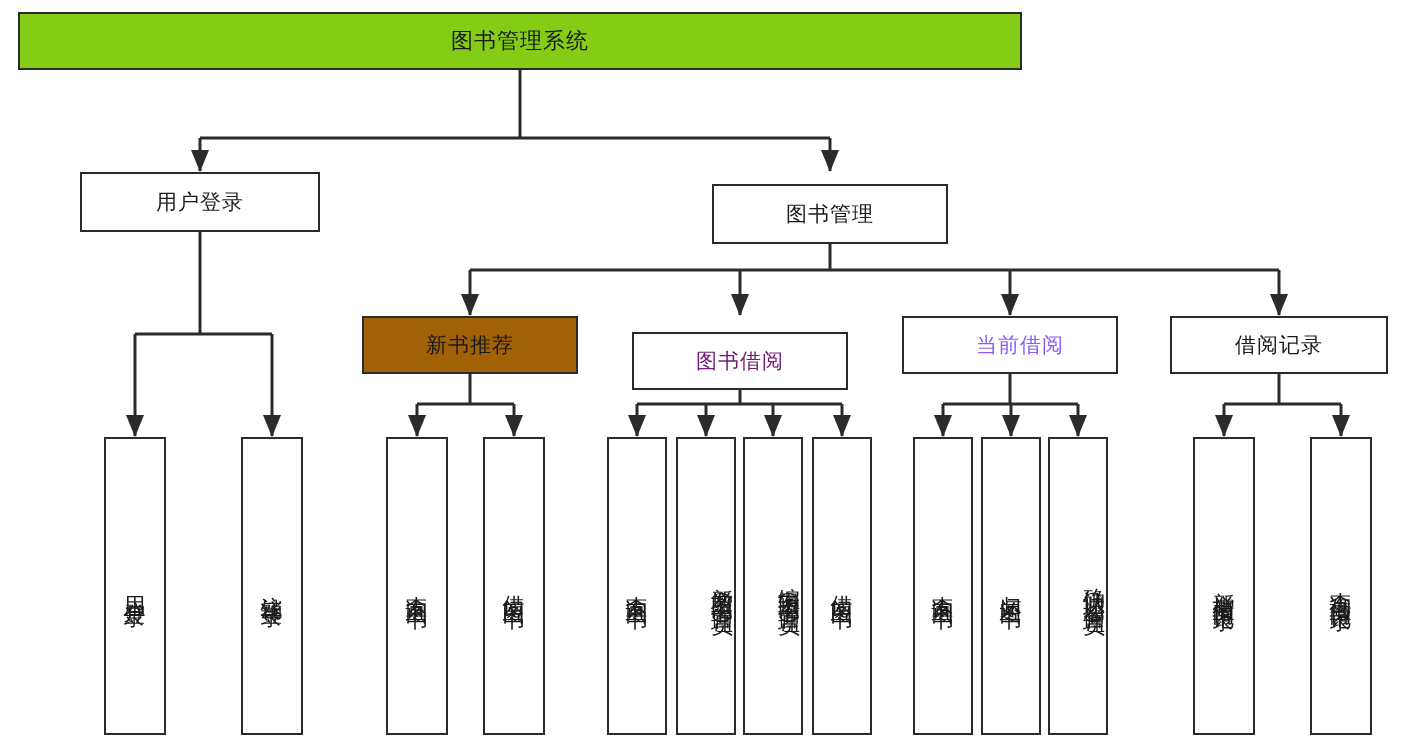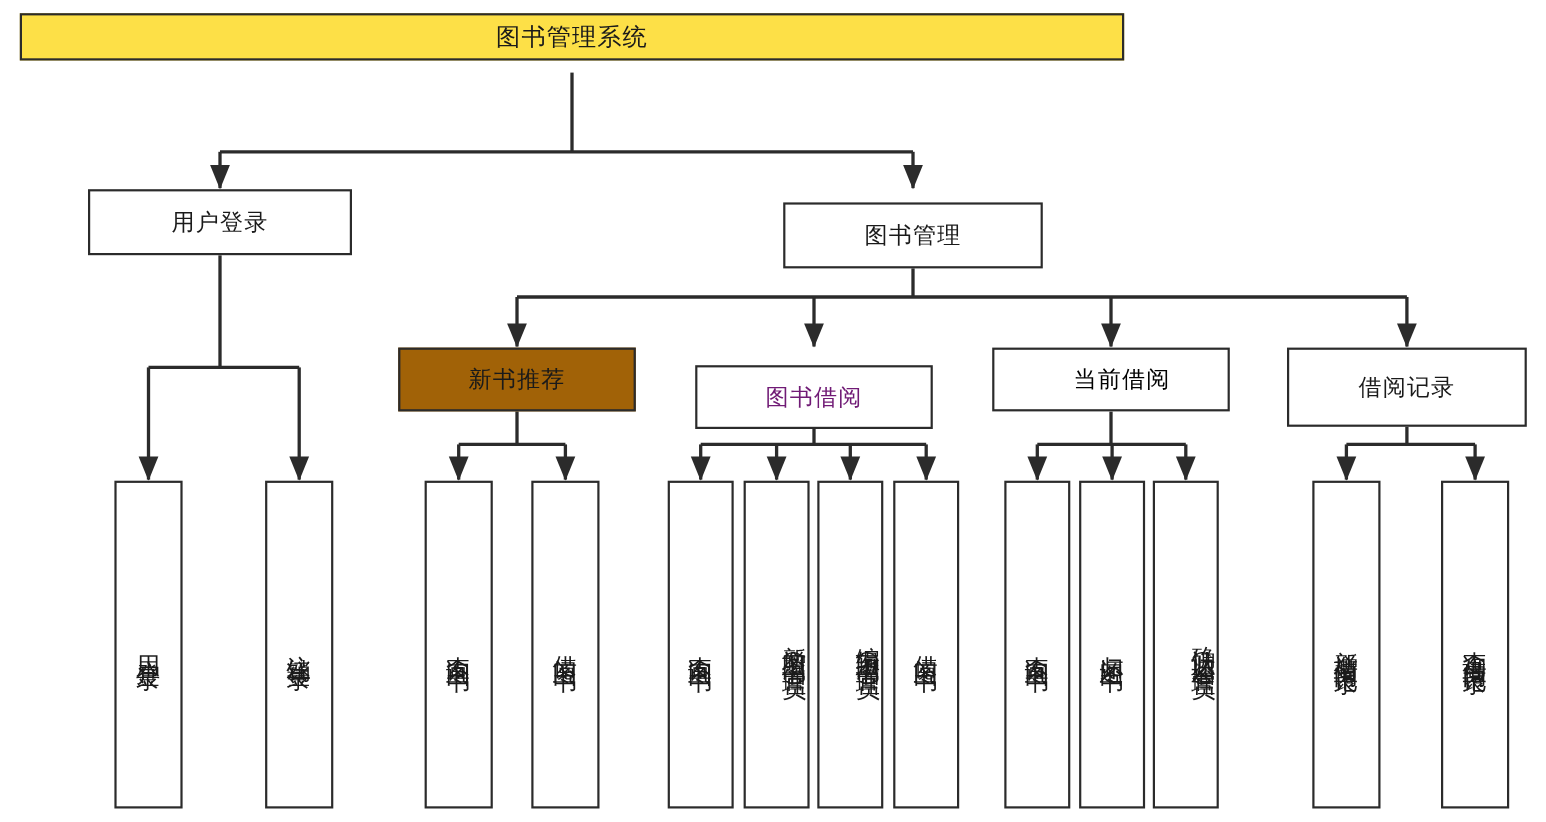--- a/index.html
+++ b/index.html
@@ -71,39 +71,39 @@
       <line x1="1078" y1="404" x2="1078" y2="436" stroke="#2b2b2b" stroke-width="3"></line>
       <polygon points="1069,415 1087,415 1078,437" fill="#2b2b2b"></polygon>
       <line x1="1279" y1="374" x2="1279" y2="404" stroke="#2b2b2b" stroke-width="3"></line>
       <line x1="1224" y1="404" x2="1341" y2="404" stroke="#2b2b2b" stroke-width="3"></line>
       <line x1="1224" y1="404" x2="1224" y2="436" stroke="#2b2b2b" stroke-width="3"></line>
       <polygon points="1215,415 1233,415 1224,437" fill="#2b2b2b"></polygon>
       <line x1="1341" y1="404" x2="1341" y2="436" stroke="#2b2b2b" stroke-width="3"></line>
       <polygon points="1332,415 1350,415 1341,437" fill="#2b2b2b"></polygon>
     </svg>
   <div id="node-layer">
-      <div class="node horiz root" style="left: 18px; top: 12px; width: 1004px; height: 43px; border-color: rgb(43, 43, 43); background: #fde047; color: rgb(26, 26, 26);">
+      <div class="node horiz root" style="left: 18px; top: 12px; width: 1004px; height: 58px; border-color: rgb(43, 43, 43); background: #84cc16; color: rgb(26, 26, 26);">
         <span>图书管理系统</span>
       </div>
       <div class="node horiz" style="left: 80px; top: 172px; width: 240px; height: 60px; border-color: rgb(43, 43, 43); background: rgb(255, 255, 255); color: rgb(26, 26, 26);">
         <span>用户登录</span>
       </div>
       <div class="node horiz" style="left: 712px; top: 172px; width: 236px; height: 60px; border-color: rgb(43, 43, 43); background: rgb(255, 255, 255); color: rgb(26, 26, 26); margin-top: 12px;">
         <span>图书管理</span>
       </div>
       <div class="node horiz" style="left: 362px; top: 316px; width: 216px; height: 58px; border-color: rgb(43, 43, 43); background: #a16207; color: rgb(26, 26, 26);">
         <span>新书推荐</span>
       </div>
       <div class="node horiz" style="left: 632px; top: 332px; width: 216px; height: 58px; border-color: rgb(43, 43, 43); background: rgb(255, 255, 255); color: #701a75;">
         <span>图书借阅</span>
       </div>
-      <div class="node horiz" style="left: 902px; top: 316px; width: 216px; height: 58px; border-color: rgb(43, 43, 43); background: rgb(255, 255, 255); color: #000000; padding-left: 20px;">
+      <div class="node horiz" style="left: 902px; top: 316px; width: 216px; height: 58px; border-color: rgb(43, 43, 43); background: rgb(255, 255, 255); color: #8b5cf6; padding-left: 20px;">
         <span>当前借阅</span>
       </div>
-      <div class="node horiz" style="left: 1170px; top: 316px; width: 218px; height: 72px; border-color: rgb(43, 43, 43); background: rgb(255, 255, 255); color: rgb(26, 26, 26);">
+      <div class="node horiz" style="left: 1170px; top: 316px; width: 218px; height: 58px; border-color: rgb(43, 43, 43); background: rgb(255, 255, 255); color: rgb(26, 26, 26);">
         <span>借阅记录</span>
       </div>
       <div class="node vert centered" style="left: 104px; top: 437px; width: 62px; height: 298px; border-color: rgb(43, 43, 43); background: rgb(255, 255, 255); color: rgb(26, 26, 26);">
         <span>用户登录</span>
       </div>
       <div class="node vert centered" style="left: 241px; top: 437px; width: 62px; height: 298px; border-color: rgb(43, 43, 43); background: rgb(255, 255, 255); color: rgb(26, 26, 26);">
         <span>注销登录</span>
       </div>
       <div class="node vert centered" style="left: 386px; top: 437px; width: 62px; height: 298px; border-color: rgb(43, 43, 43); background: rgb(255, 255, 255); color: rgb(26, 26, 26);">
         <span>查询图书</span>

